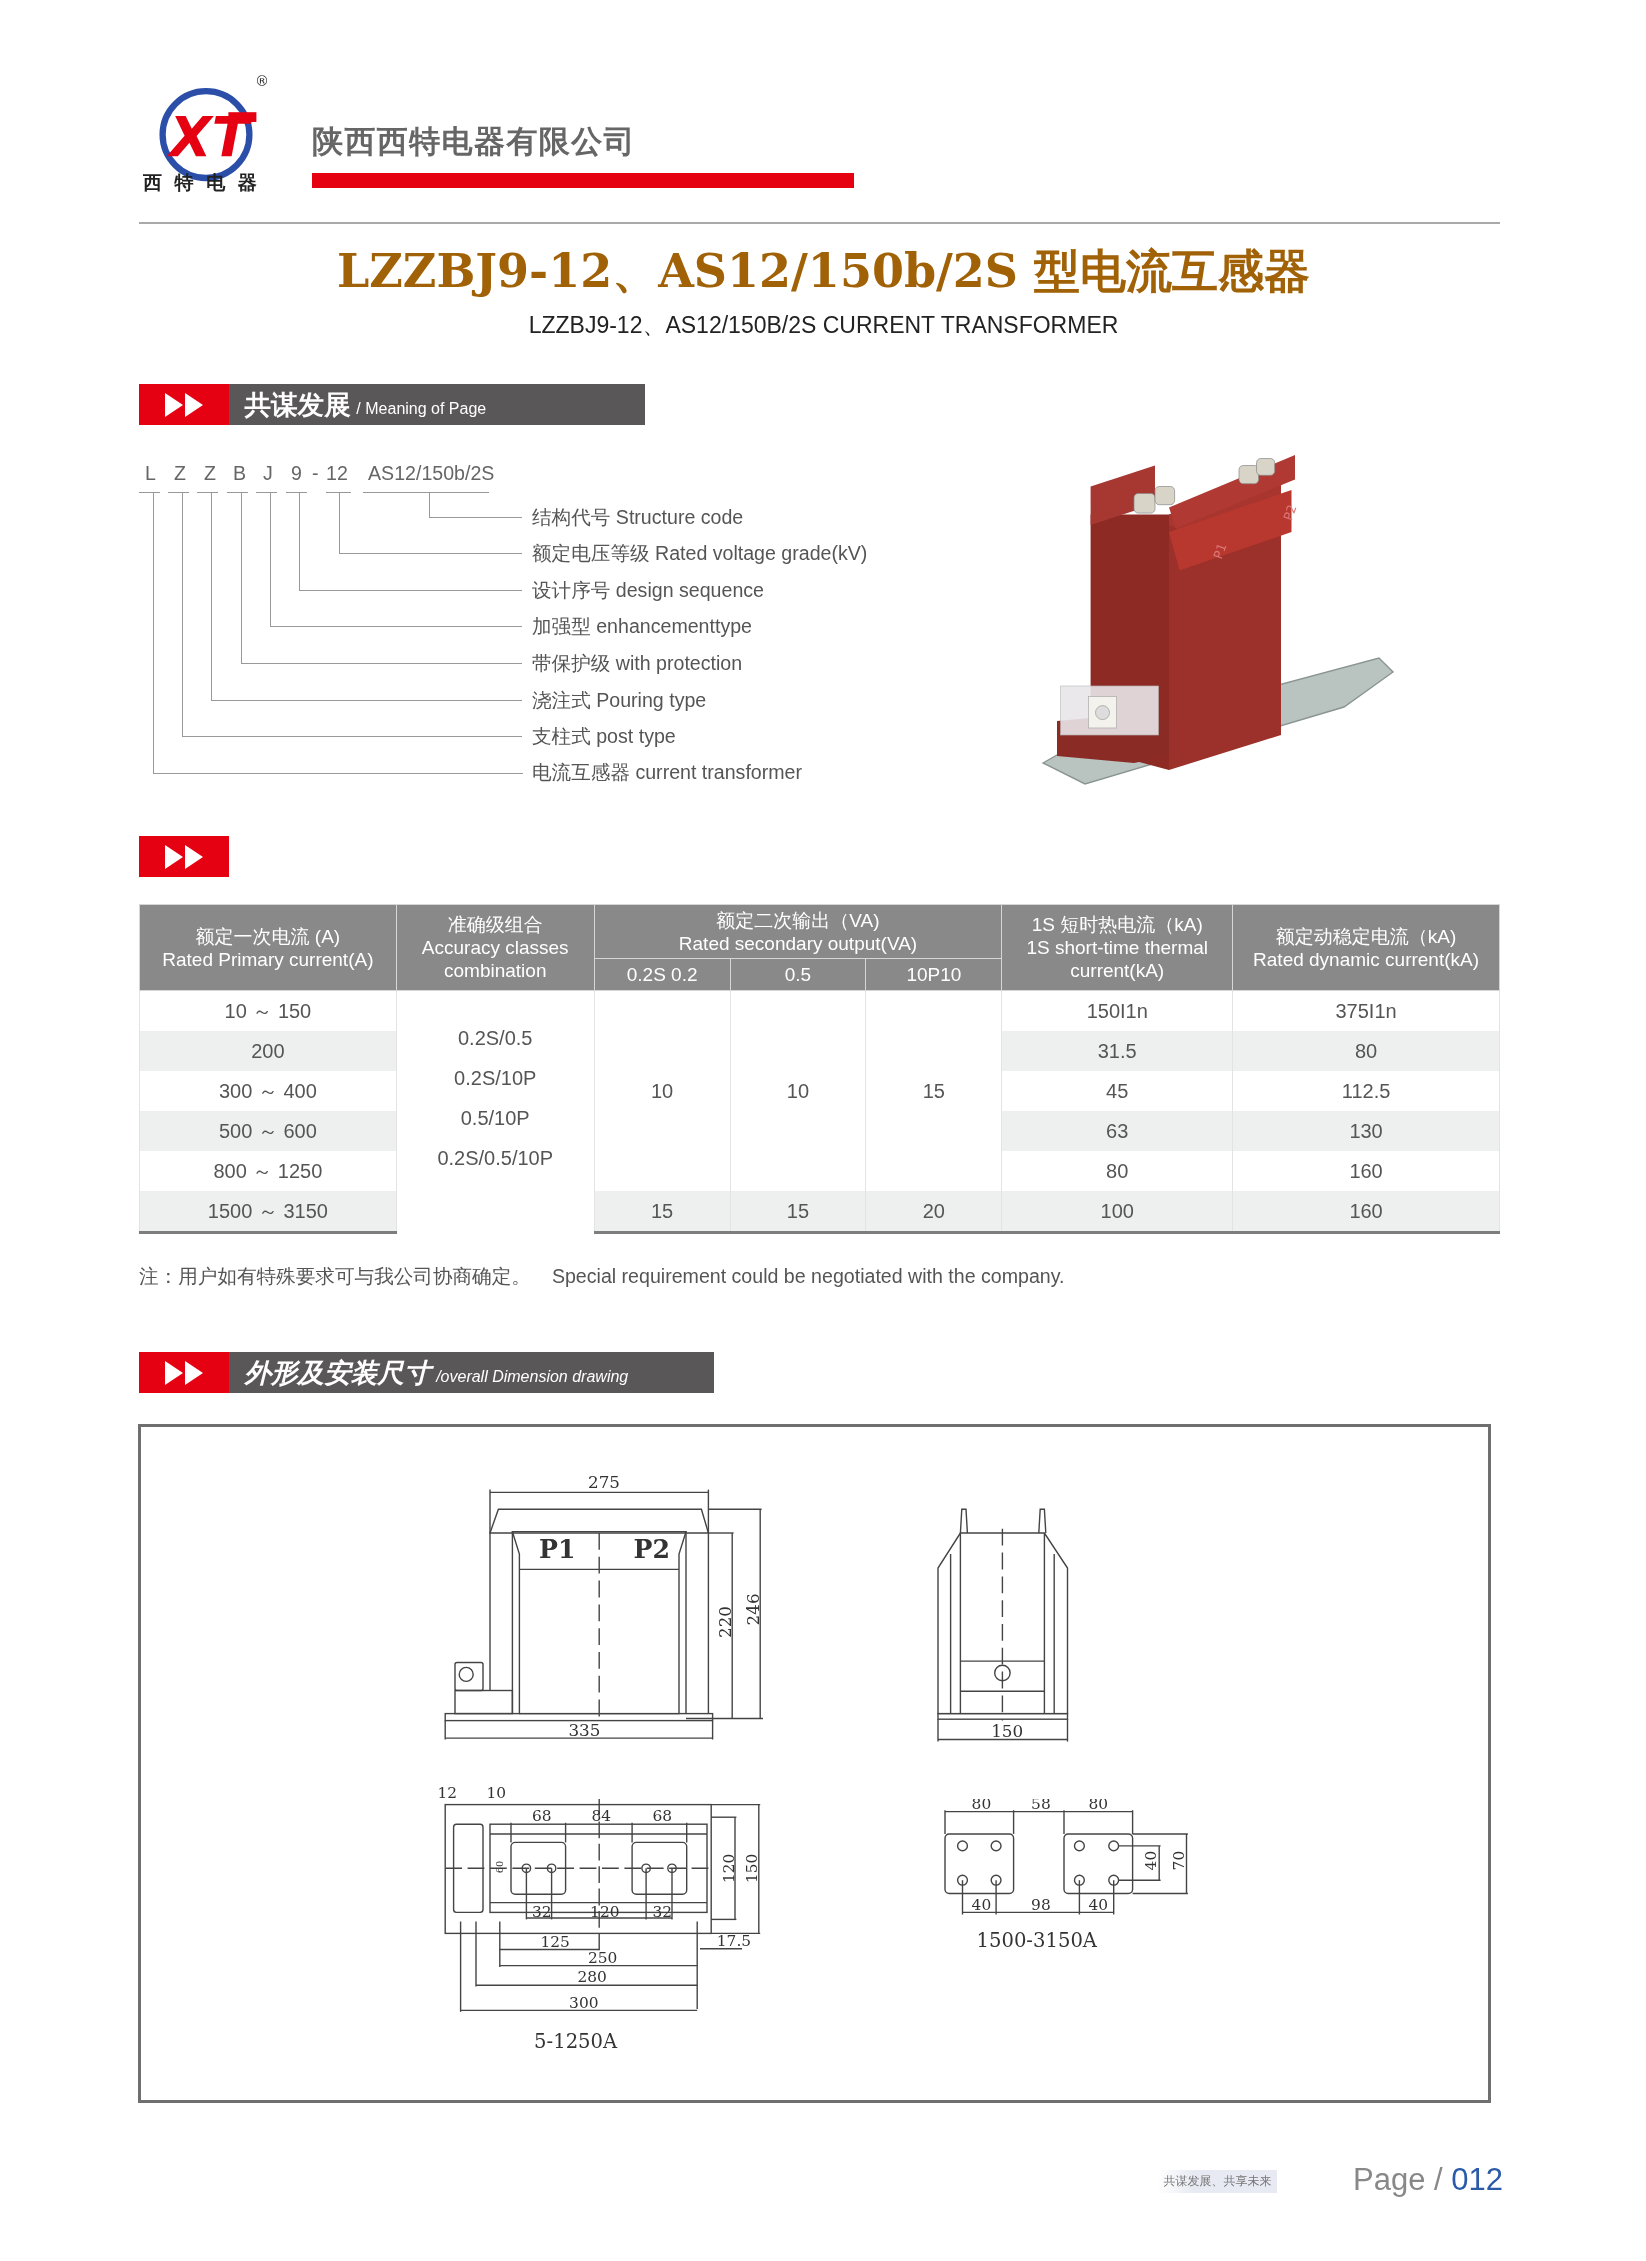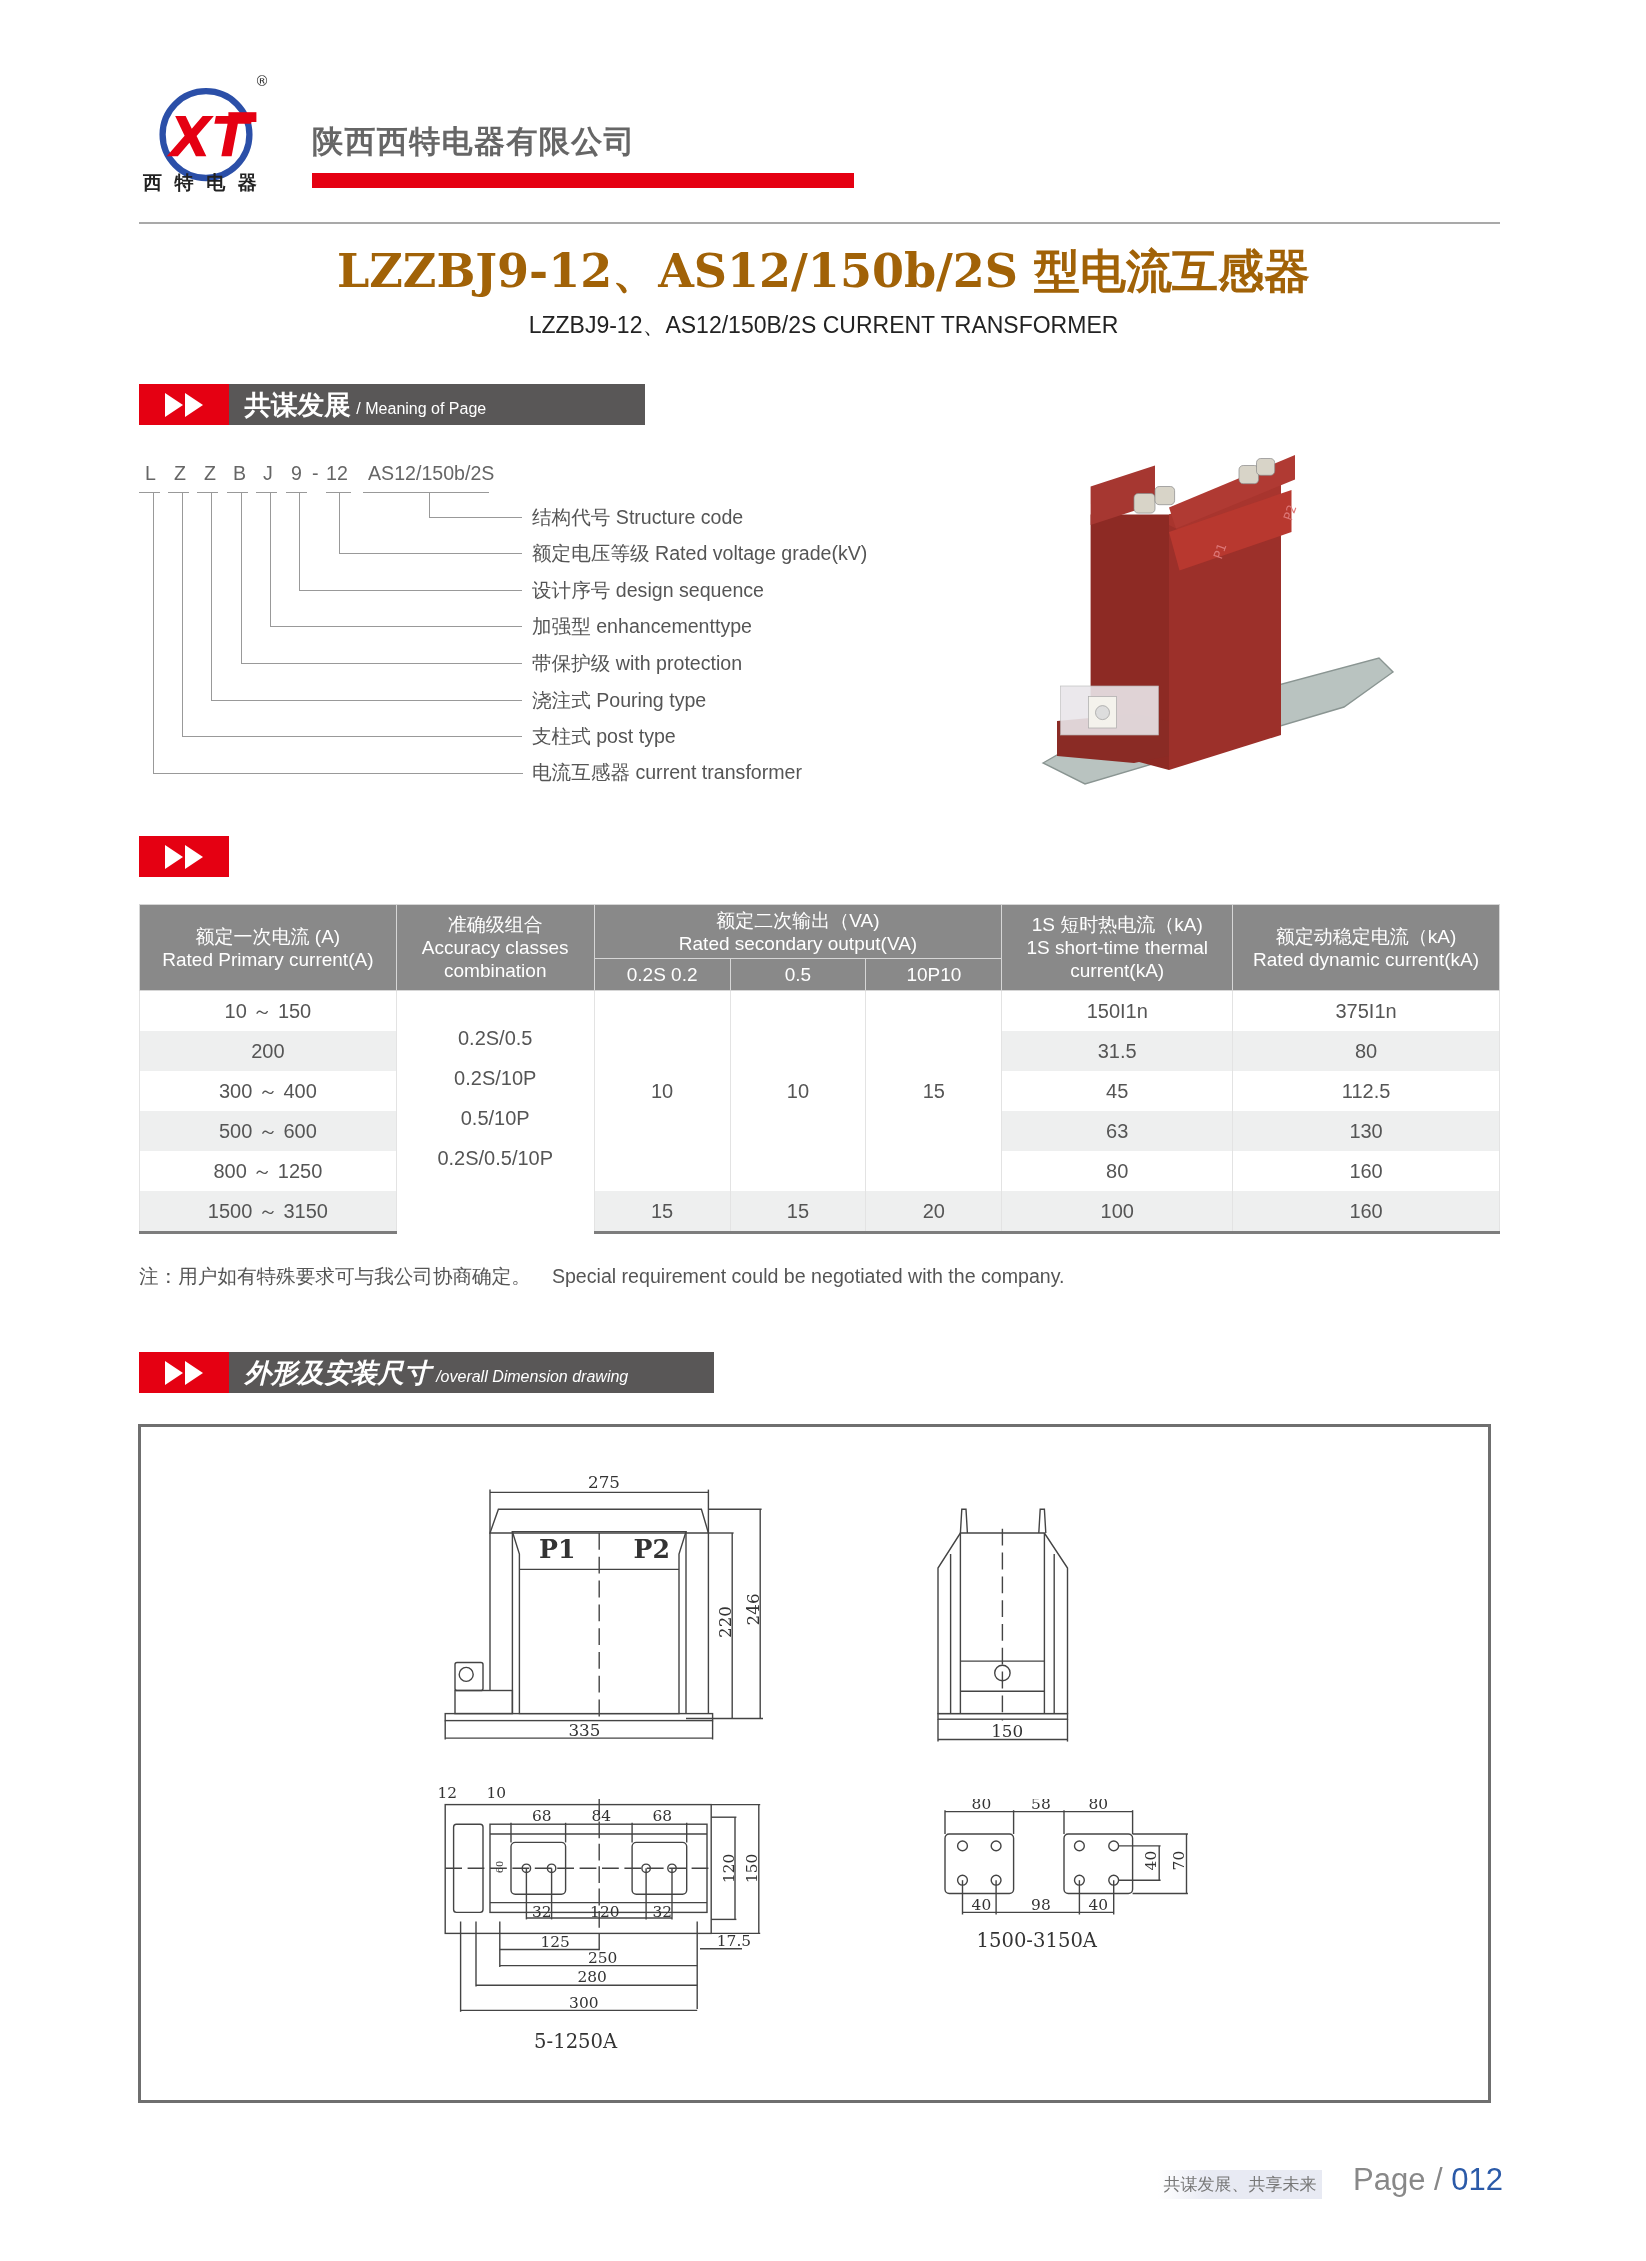--- a/index.html
+++ b/index.html
@@ -34,21 +34,21 @@
   table.spec tr.alt td.g{background:#eeefef;}
   table.spec tr.last td{border-bottom:3.5px solid #7d7d7d;}
   table.spec td.w{background:#fff;}
   .note{left:139px;top:1263px;font-size:19.6px;color:#555;font-family:"Liberation Sans",sans-serif;white-space:nowrap;}
   .note .en{margin-left:21px;}
   
   .frame{left:138px;top:1424px;width:1347px;height:673px;border:3.5px solid #6f6f6f;box-sizing:content-box;}
   .drw{position:absolute;}
   .drw svg text{font-family:"DejaVu Serif","Liberation Serif",serif;fill:#333;}
   
-  .slogan{left:1158px;top:2170px;font-size:17px;color:#777;background:linear-gradient(90deg,#fff 0%,#e8eaf3 30%,#e8eaf3 100%);padding:2.8px 5.6px;}
+  .slogan{left:1158px;top:2170px;font-size:12px;color:#777;background:linear-gradient(90deg,#fff 0%,#e8eaf3 30%,#e8eaf3 100%);padding:2.8px 5.6px;}
   .page{left:1353px;top:2162px;font-size:31px;font-family:"Liberation Sans",sans-serif;color:#888;}
   .page .num{color:#2b5aa8;}
 </style>
 </head>
 <body>
 
 <div class="abs logo">
   <svg width="119" height="119" viewBox="0 0 170 170">
     <circle cx="80" cy="88" r="62" fill="none" stroke="#2b4fa8" stroke-width="9"></circle>
     <text x="28" y="118" font-family="DejaVu Sans, sans-serif" font-size="78" font-style="italic" font-weight="bold" fill="#e50012">XT</text>

